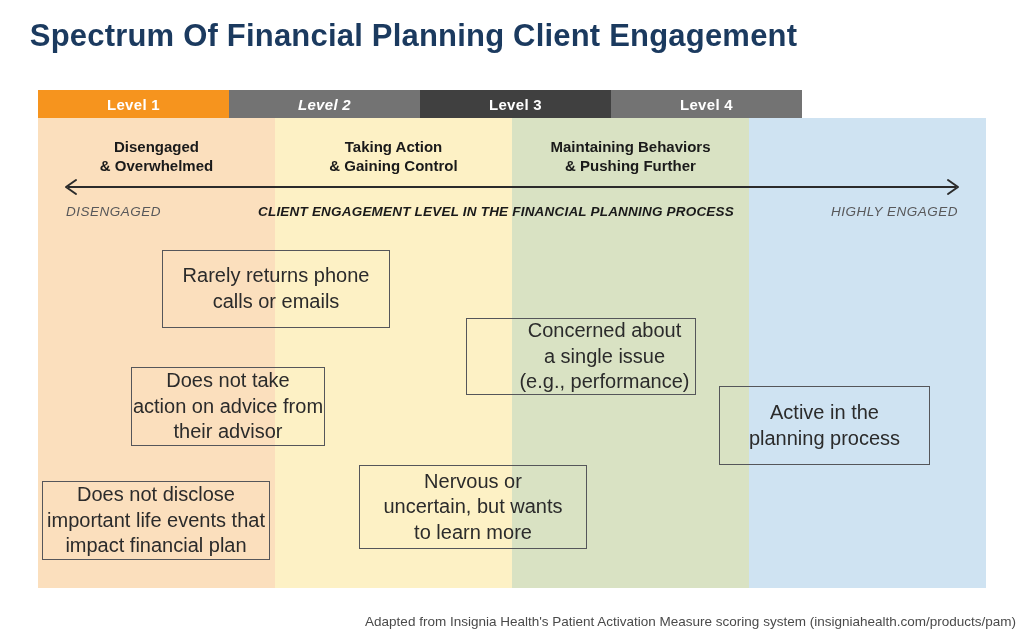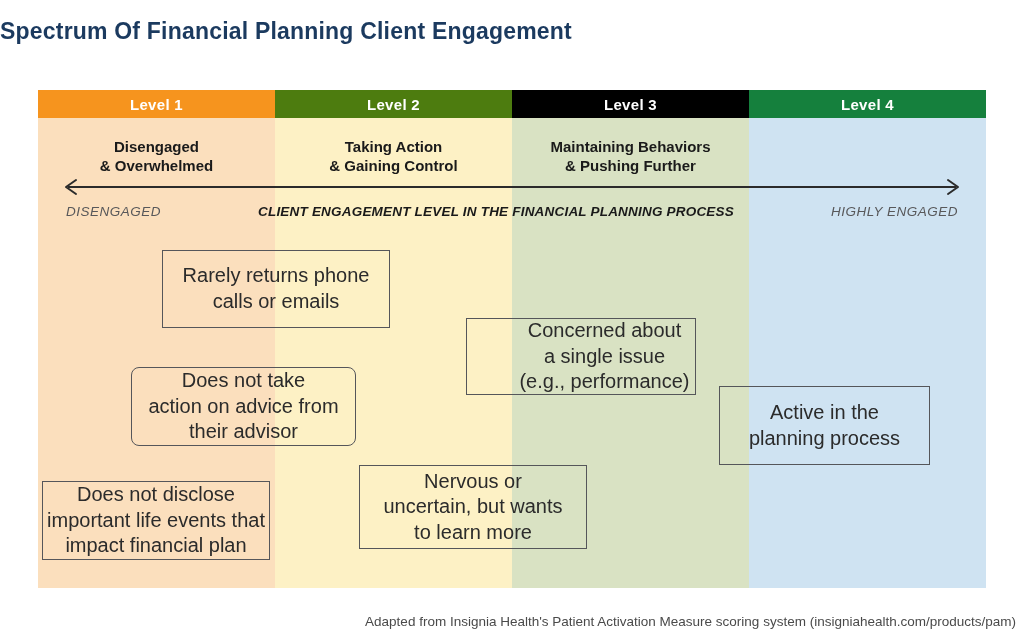--- a/index.html
+++ b/index.html
@@ -5,28 +5,28 @@
   html,body{margin:0;padding:0;background:#ffffff;}
   .canvas{
     position:relative;
     width:1024px;height:640px;
     background:#ffffff;
     font-family:"Liberation Sans", sans-serif;
     overflow:hidden;
   }
   .title{
     position:absolute;left:0;top:18px;width:827px;
-    margin:0;
-    font-size:23px;font-weight:700;letter-spacing:0.2px;
+    margin:0;text-align:center;
+    font-size:31px;font-weight:700;letter-spacing:0.2px;
     color:#1B3A5F;
   }
   .diagram{
     position:absolute;left:38px;top:90px;width:948px;height:498px;
   }
-  .headers{display:flex;width:948px;height:28px;}
+  .headers{display:flex;width:764px;height:28px;}
   .header-cell{
     width:237px;height:28px;display:flex;align-items:center;justify-content:center;
     color:#ffffff;font-size:15px;font-weight:700;letter-spacing:0.3px;
   }
   .body{position:relative;display:flex;width:948px;height:386px;}
   .column{width:237px;height:470px;}
   .subtitles{
     position:absolute;left:0;top:20px;width:948px;display:flex;
   }
   .subtitle{
@@ -47,21 +47,21 @@
     position:absolute;
     border:1px solid #55565A;
     display:flex;align-items:center;justify-content:center;
     text-align:center;
     font-size:20px;color:#2B2B2B;line-height:1.28;
     white-space:pre-line;
     box-sizing:border-box;
     background:transparent;
   }
   .box1{left:162px;top:250px;width:228px;height:78px;}
-  .box2{left:131px;top:367px;width:225px;height:79px;border-radius:8px;}
+  .box2{left:131px;top:367px;width:194px;height:79px;}
   .box3{left:42px;top:481px;width:228px;height:79px;}
   .box4{left:359px;top:465px;width:228px;height:84px;}
   .box5{left:466px;top:318px;width:230px;height:77px;padding-left:47px;}
   .box6{left:719px;top:386px;width:211px;height:79px;}
   .footer{
     position:absolute;right:8px;top:614px;width:1000px;
     text-align:right;
     font-size:13.5px;color:#4A4A4A;
   }
 </style>
@@ -71,27 +71,27 @@
 <div class="canvas">
 
   <h1 class="title">Spectrum Of Financial Planning Client Engagement</h1>
 
   <div class="diagram">
 
     <div class="headers">
       <div class="header-cell" style="background: rgb(246, 148, 30);">
         <span>Level 1</span>
       </div>
-      <div class="header-cell" style="background: #4d7c0f;">
+      <div class="header-cell" style="background: #737373; font-style: italic;">
         <span>Level 2</span>
       </div>
-      <div class="header-cell" style="background: #000000;">
+      <div class="header-cell" style="background: #404040;">
         <span>Level 3</span>
       </div>
-      <div class="header-cell" style="background: #15803d;">
+      <div class="header-cell" style="background: #737373;">
         <span>Level 4</span>
       </div>
     </div>
 
     <div class="body">
       <div class="column" style="background: rgb(251, 223, 189);"></div>
       <div class="column" style="background: rgb(253, 241, 197);"></div>
       <div class="column" style="background: rgb(217, 226, 195);"></div>
       <div class="column" style="background: rgb(207, 227, 242);"></div>
 

